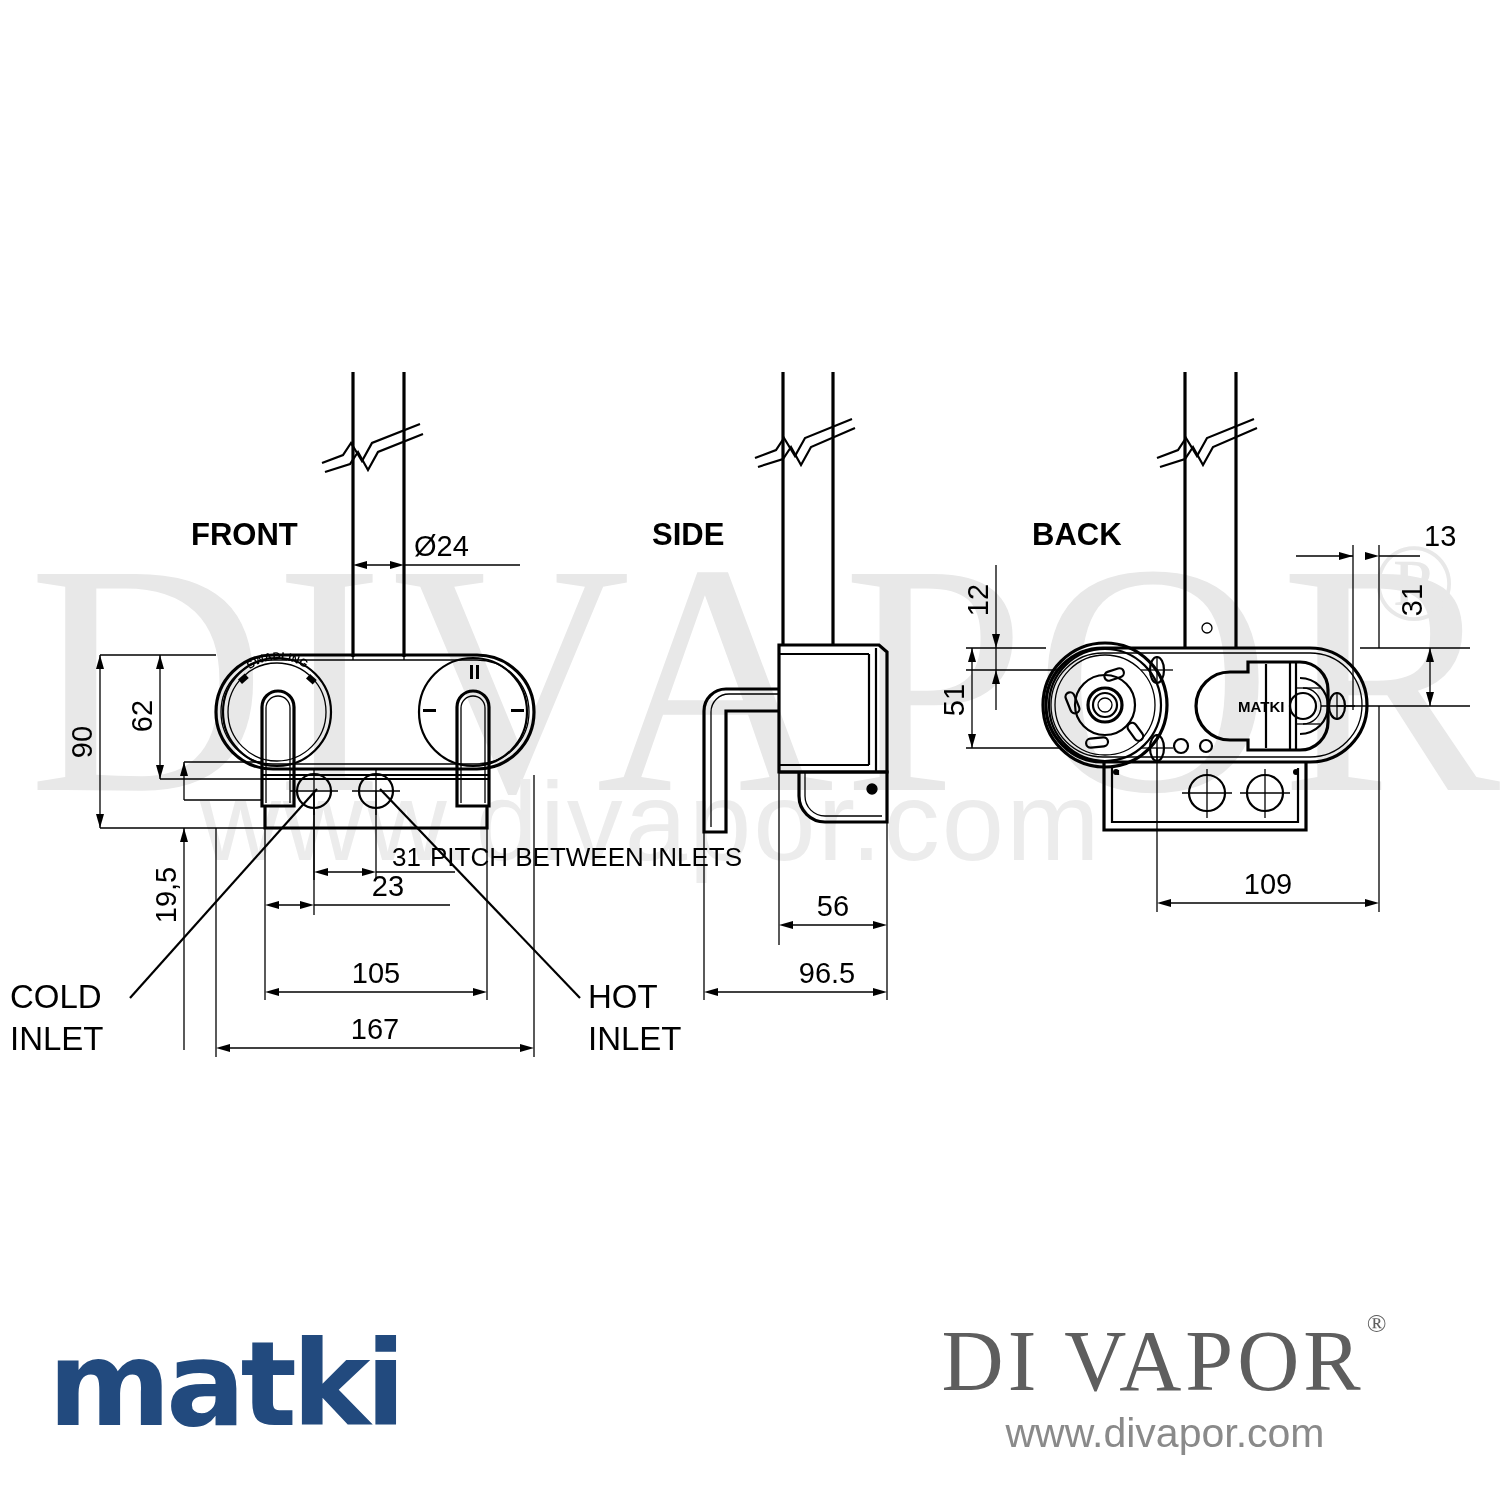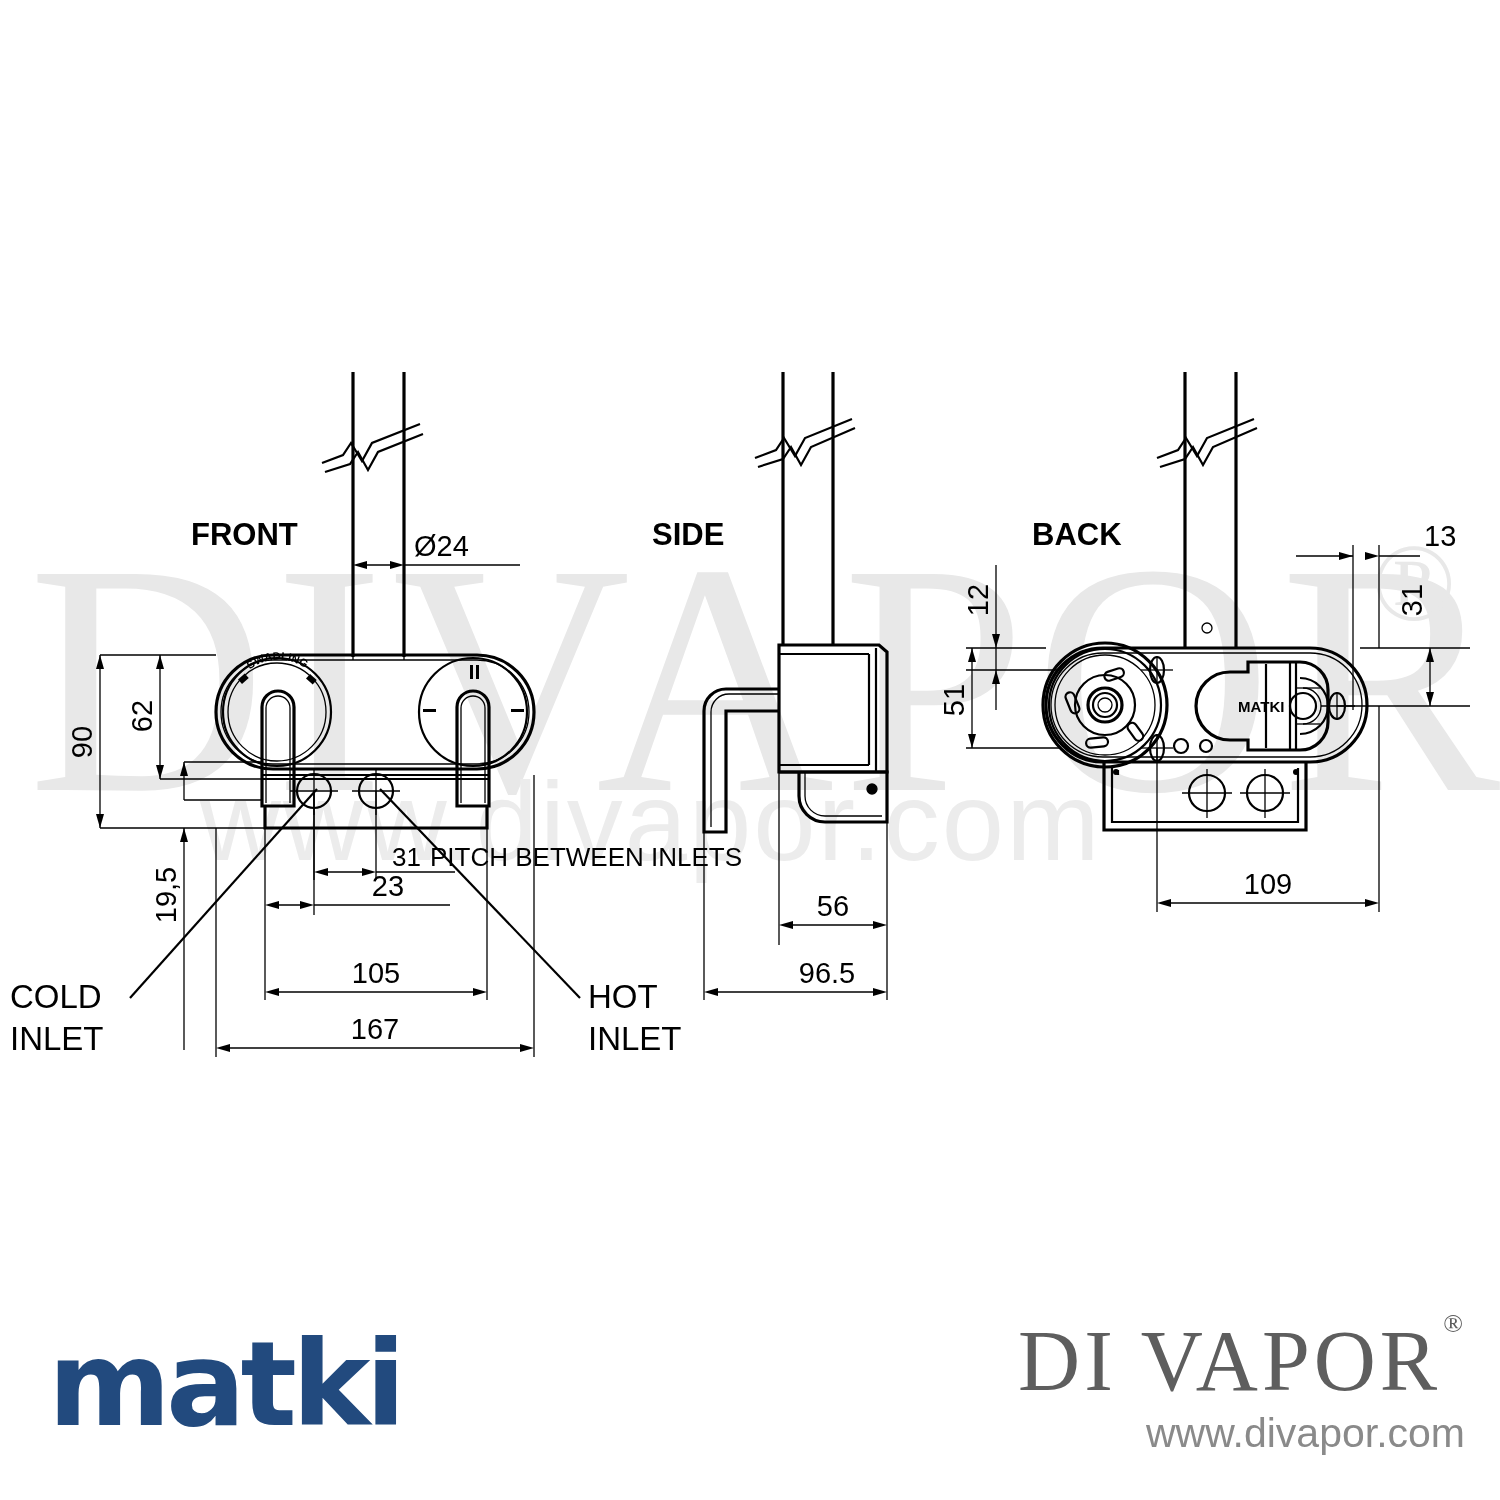--- a/index.html
+++ b/index.html
@@ -62,21 +62,21 @@
     font-weight: bold;
     font-size: 118px;
     letter-spacing: -5px;
     color: #224a7e;
     line-height: 1;
   }
   .divapor-block {
     position: absolute;
     left: 865px;
     top: 1318px;
-    text-align: right;
+    text-align: center;
     width: 600px;
   }
   .divapor-name {
     font-family: "Liberation Serif", serif;
     font-size: 86px;
     color: #5e5e5e;
     letter-spacing: 4px;
     line-height: 1;
     position: relative;
     display: inline-block;

